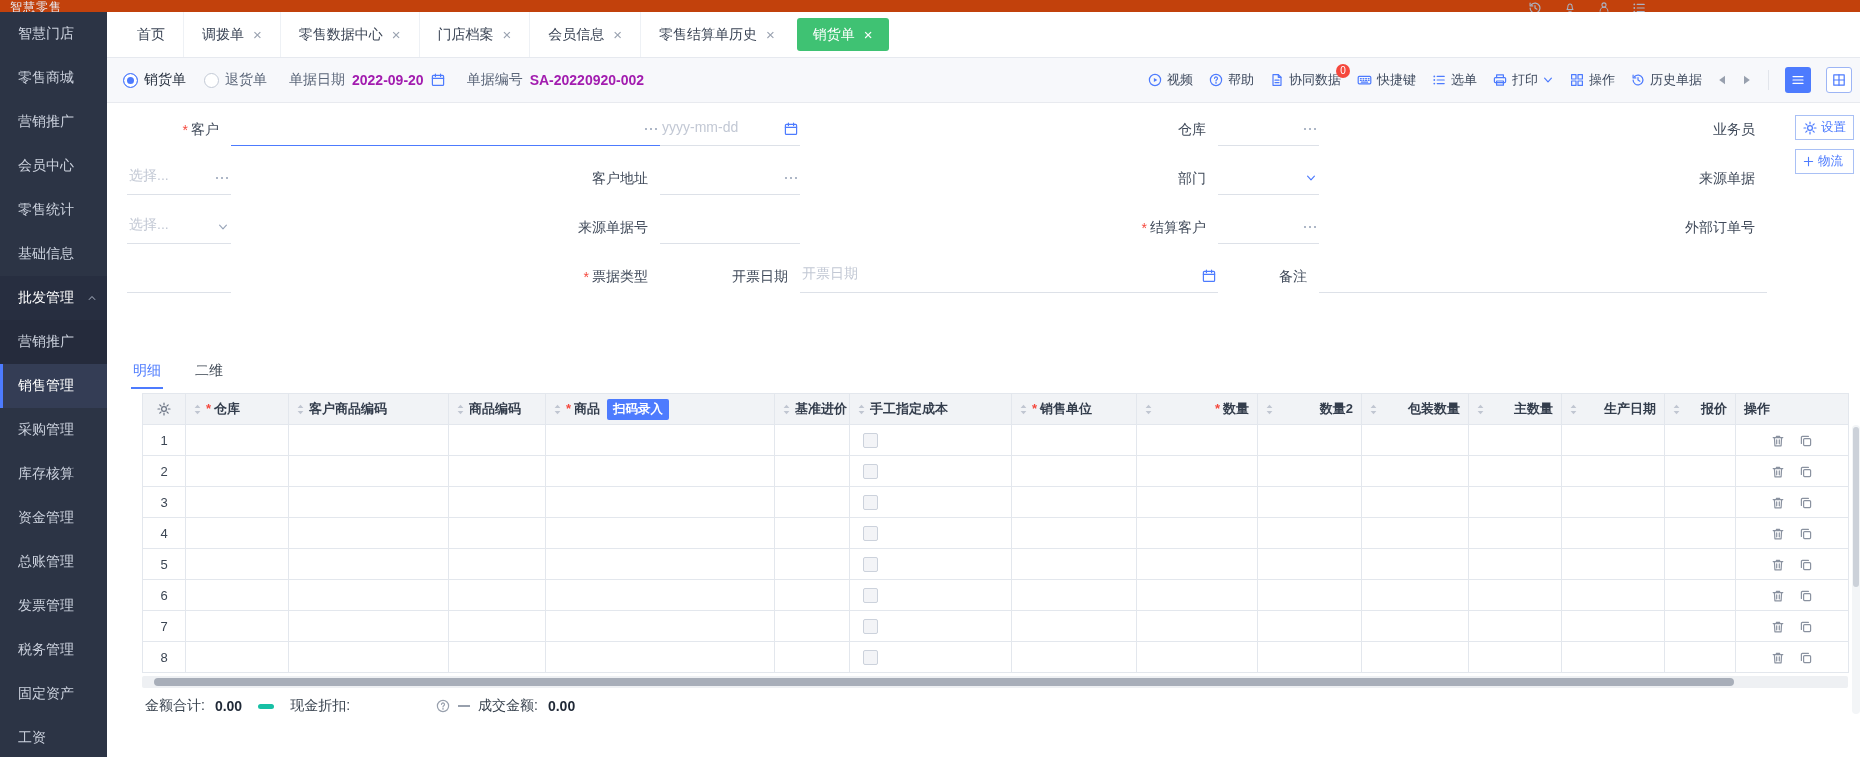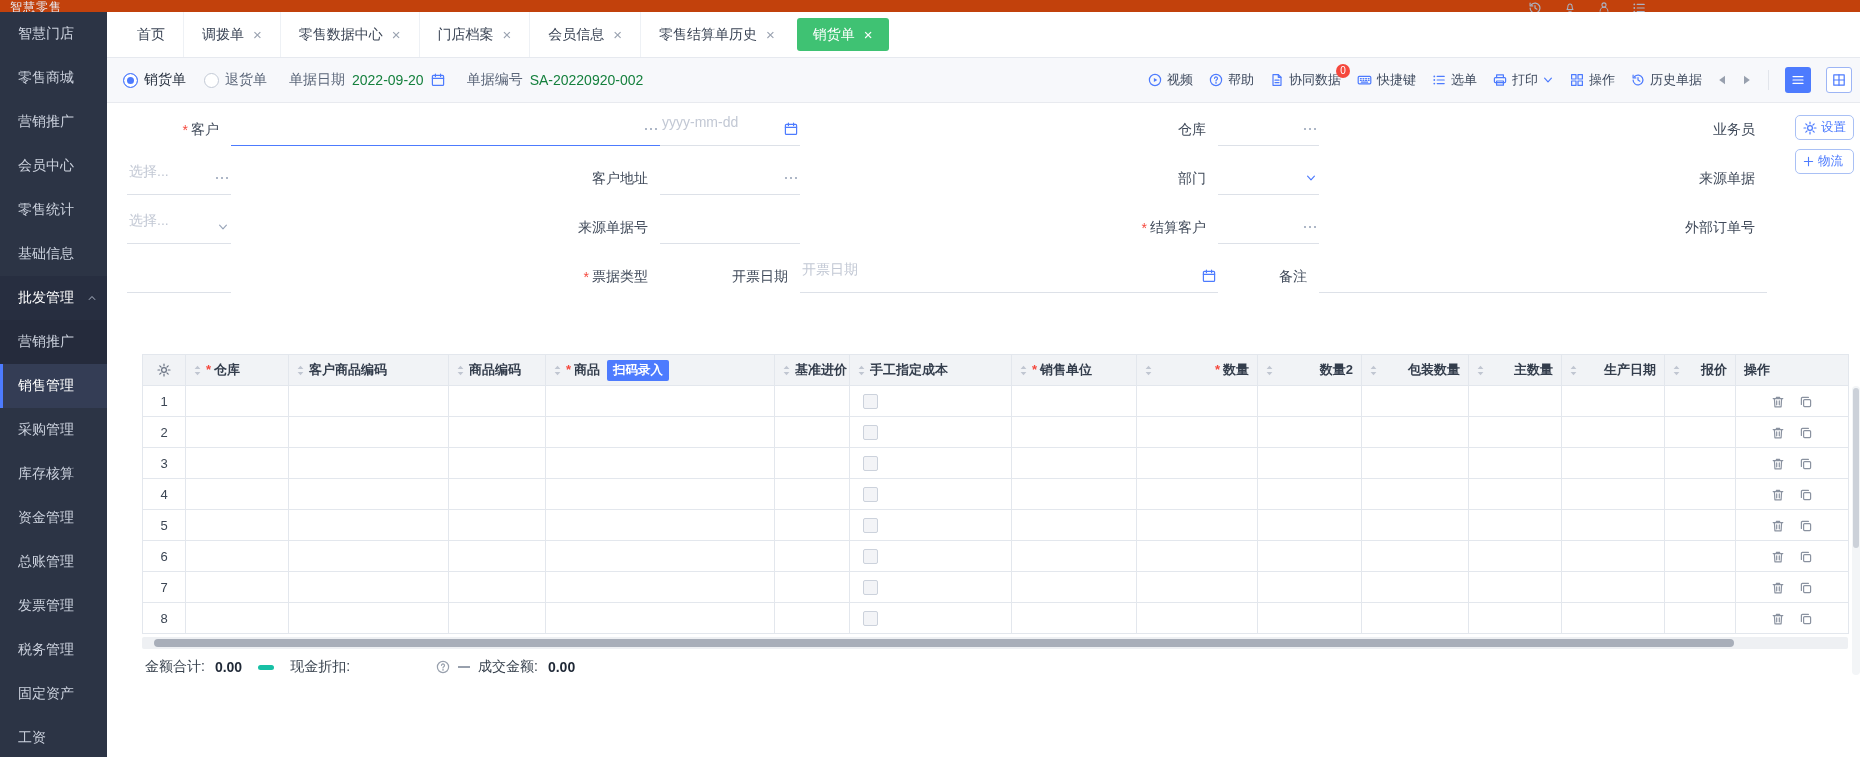--- a/index.html
+++ b/index.html
@@ -38,51 +38,51 @@
   
   .toolbar{height:45px;background:#f7f8fb;border-bottom:1px solid #e8eaef;display:flex;align-items:center;
            padding:0 8px 0 16px;gap:22px}
   .radio-grp{display:flex;gap:18px}
   .radio-item{display:flex;align-items:center;gap:6px;font-size:14px;color:#5b6679;cursor:default}
   .radio-item.sel{color:#27303f}
   .radio{width:15px;height:15px;border-radius:50%;border:1px solid #c3cad6;background:#fff;display:inline-block}
   .radio.on{border-color:#4d7bfe;background:#4d7bfe;box-shadow:inset 0 0 0 3px #fff}
   .tb-group{display:flex;align-items:center;gap:7px;font-size:14px}
   .tb-label{color:#5b6679}
-  .tb-value{color:#15803d;font-weight:400}
+  .tb-value{color:#a21caf;font-weight:700}
   .tb-end{margin-left:auto;display:flex;align-items:center;gap:15px}
   .tb-acts{display:flex;align-items:center;gap:16px}
   .tb-act{position:relative;display:flex;align-items:center;gap:5px;font-size:13px;color:#3e4a5e;cursor:default;white-space:nowrap}
   .tb-act .ic{color:#4d7bfe}
   .badge{position:absolute;top:-7px;right:-9px;min-width:14px;height:14px;border-radius:7px;background:#f5483d;
          color:#fff;font-size:10px;line-height:14px;text-align:center;padding:0 3px}
   .caret{color:#7e8aa0;margin-left:-1px}
   .tb-arrow{color:#98a0ae;display:inline-flex;cursor:default}
   .sep{width:1px;height:20px;background:#e2e5eb;margin:0 1px}
   .vt{width:26px;height:26px;border-radius:3px;display:flex;align-items:center;justify-content:center}
   .vt.on{background:#4d7bfe;color:#fff}
   .vt.off{border:1px solid #9db5f5;color:#4d7bfe;background:#fff}
 
   
   .content{flex:1;position:relative;background:#fff;overflow:hidden}
   .form{display:grid;grid-template-columns:104px 429px 140px 418px 101px 448px;margin:2px 0 0 20px}
   .form>div{height:49px}
   .f-label{display:flex;align-items:center;justify-content:flex-end;padding-right:12px;color:#3f4959;font-size:14px;white-space:nowrap}
   .star{color:#f5483d;margin-right:3px}
   .f-field{display:flex;align-items:center}
-  .fline{position:relative;width:100%;height:32px;border-bottom:1px solid #dde1e8;display:flex;align-items:flex-start;
+  .fline{position:relative;width:100%;height:32px;border-bottom:1px solid #dde1e8;display:flex;align-items:center;
          font-size:14px;color:#242e3e;padding:0 26px 5px 2px;cursor:text}
   .fline.focused{border-bottom-color:#4d7bfe}
   .fph{color:#c2c8d4}
   .sfx{position:absolute;right:2px;top:50%;transform:translateY(-50%);color:#9aa6ba;cursor:pointer}
   .sfx.accent{color:#4d7bfe}
 
   .side-btns{position:absolute;top:12px;right:6px;display:flex;flex-direction:column;gap:9px;z-index:5}
   .sbtn{display:flex;align-items:center;gap:4px;font-size:12.5px;color:#4d7bfe;background:#fff;
-        border:1px solid #a9c0f5;border-radius:5px;padding:3px 7px;cursor:default;white-space:nowrap}
+        border:1px solid #a9c0f5;border-radius:0;padding:3px 7px;cursor:default;white-space:nowrap}
   .sbtn .ic{color:#4d7bfe}
 
   
   .dtabs{display:flex;gap:30px;margin:10px 0 0 24px}
   .dtab{font-size:14px;color:#39434f;padding:2px 2px 7px;cursor:default}
   .dtab.active{color:#4d7bfe;border-bottom:2px solid #4d7bfe}
 
   
   .grid-wrap{position:relative;margin:4px 0 0 35px;width:1706px}
   table{border-collapse:collapse;table-layout:fixed;width:1706px;font-size:13px}
@@ -551,20 +551,24 @@
           </div>
           <div class="sbtn">
             <span class="ic">
               <svg width="11" height="11" viewBox="0 0 12 12">
                 <path d="M6 1.5v9M1.5 6h9" stroke="currentColor" stroke-width="1.2" fill="none" stroke-linecap="round" stroke-linejoin="round"></path>
               </svg>
             </span>
             <span>物流</span>
           </div>
         </div>
+      <div class="dtabs">
+          <div class="dtab active">明细</div>
+          <div class="dtab">二维</div>
+        </div>
 
       <div class="grid-wrap">
         <div>
             <table>
               <colgroup>
                 <col style="width: 43px;">
                 <col style="width: 103px;">
                 <col style="width: 160px;">
                 <col style="width: 97px;">
                 <col style="width: 229px;">

